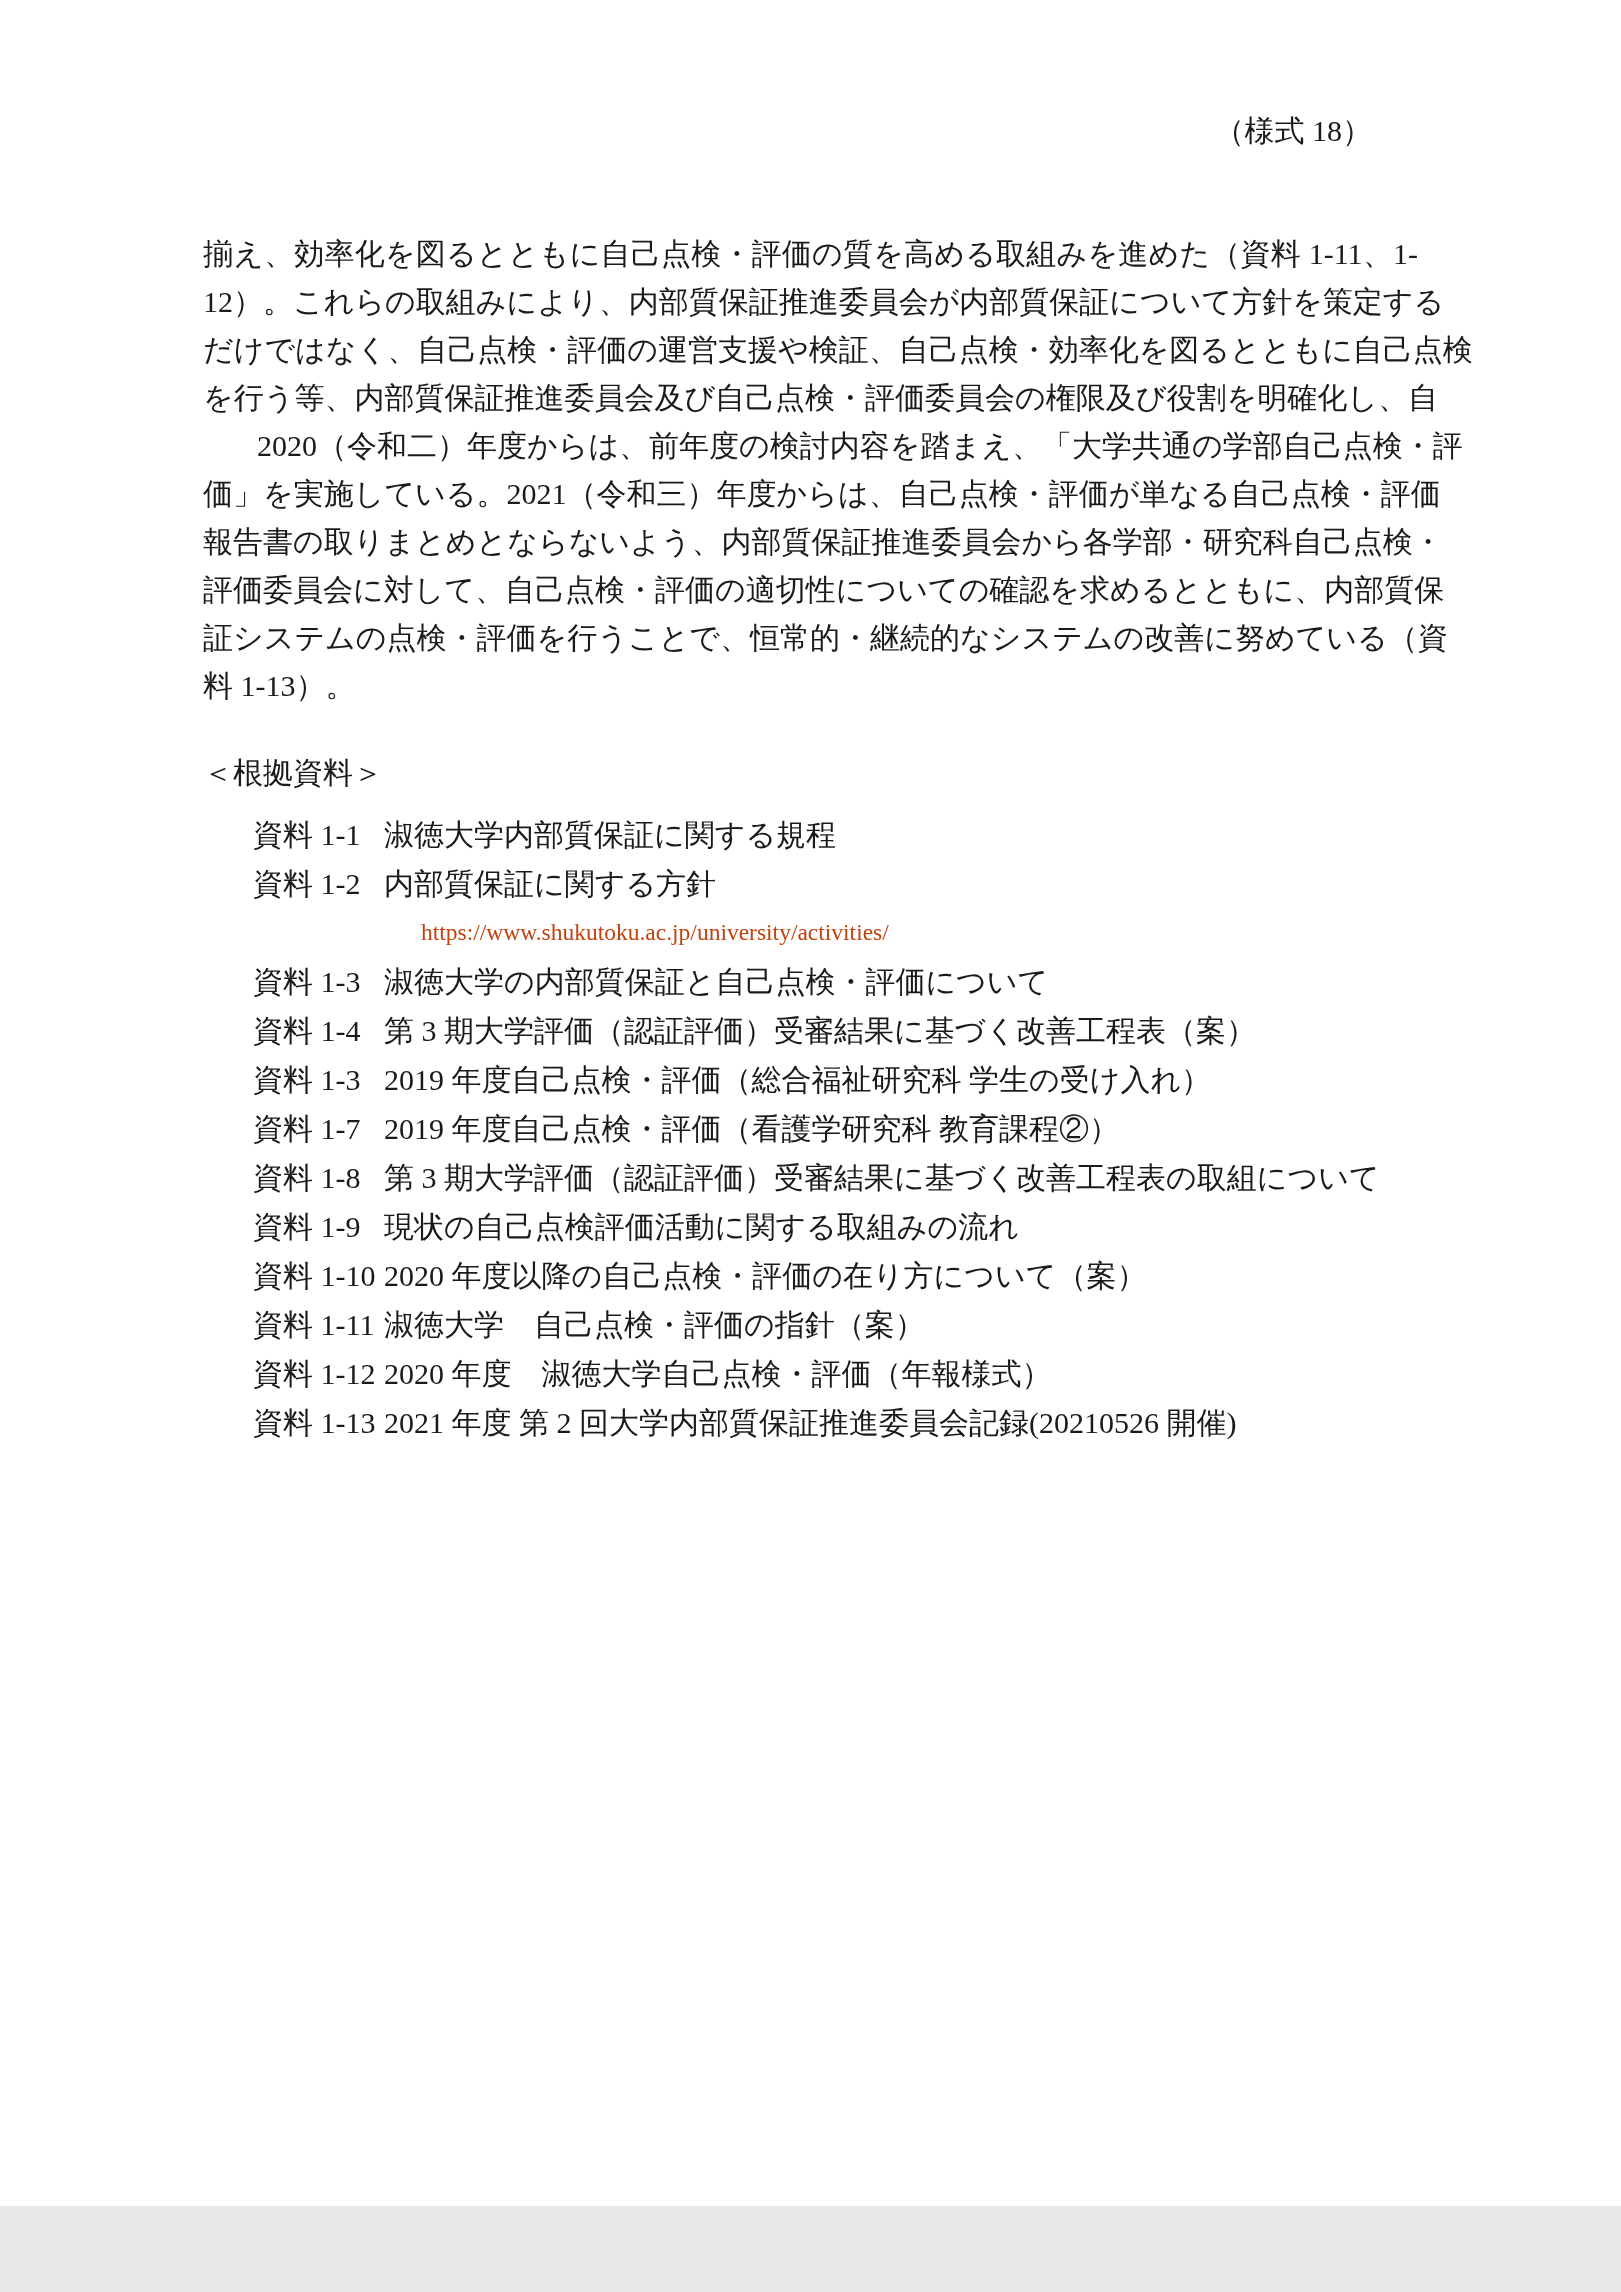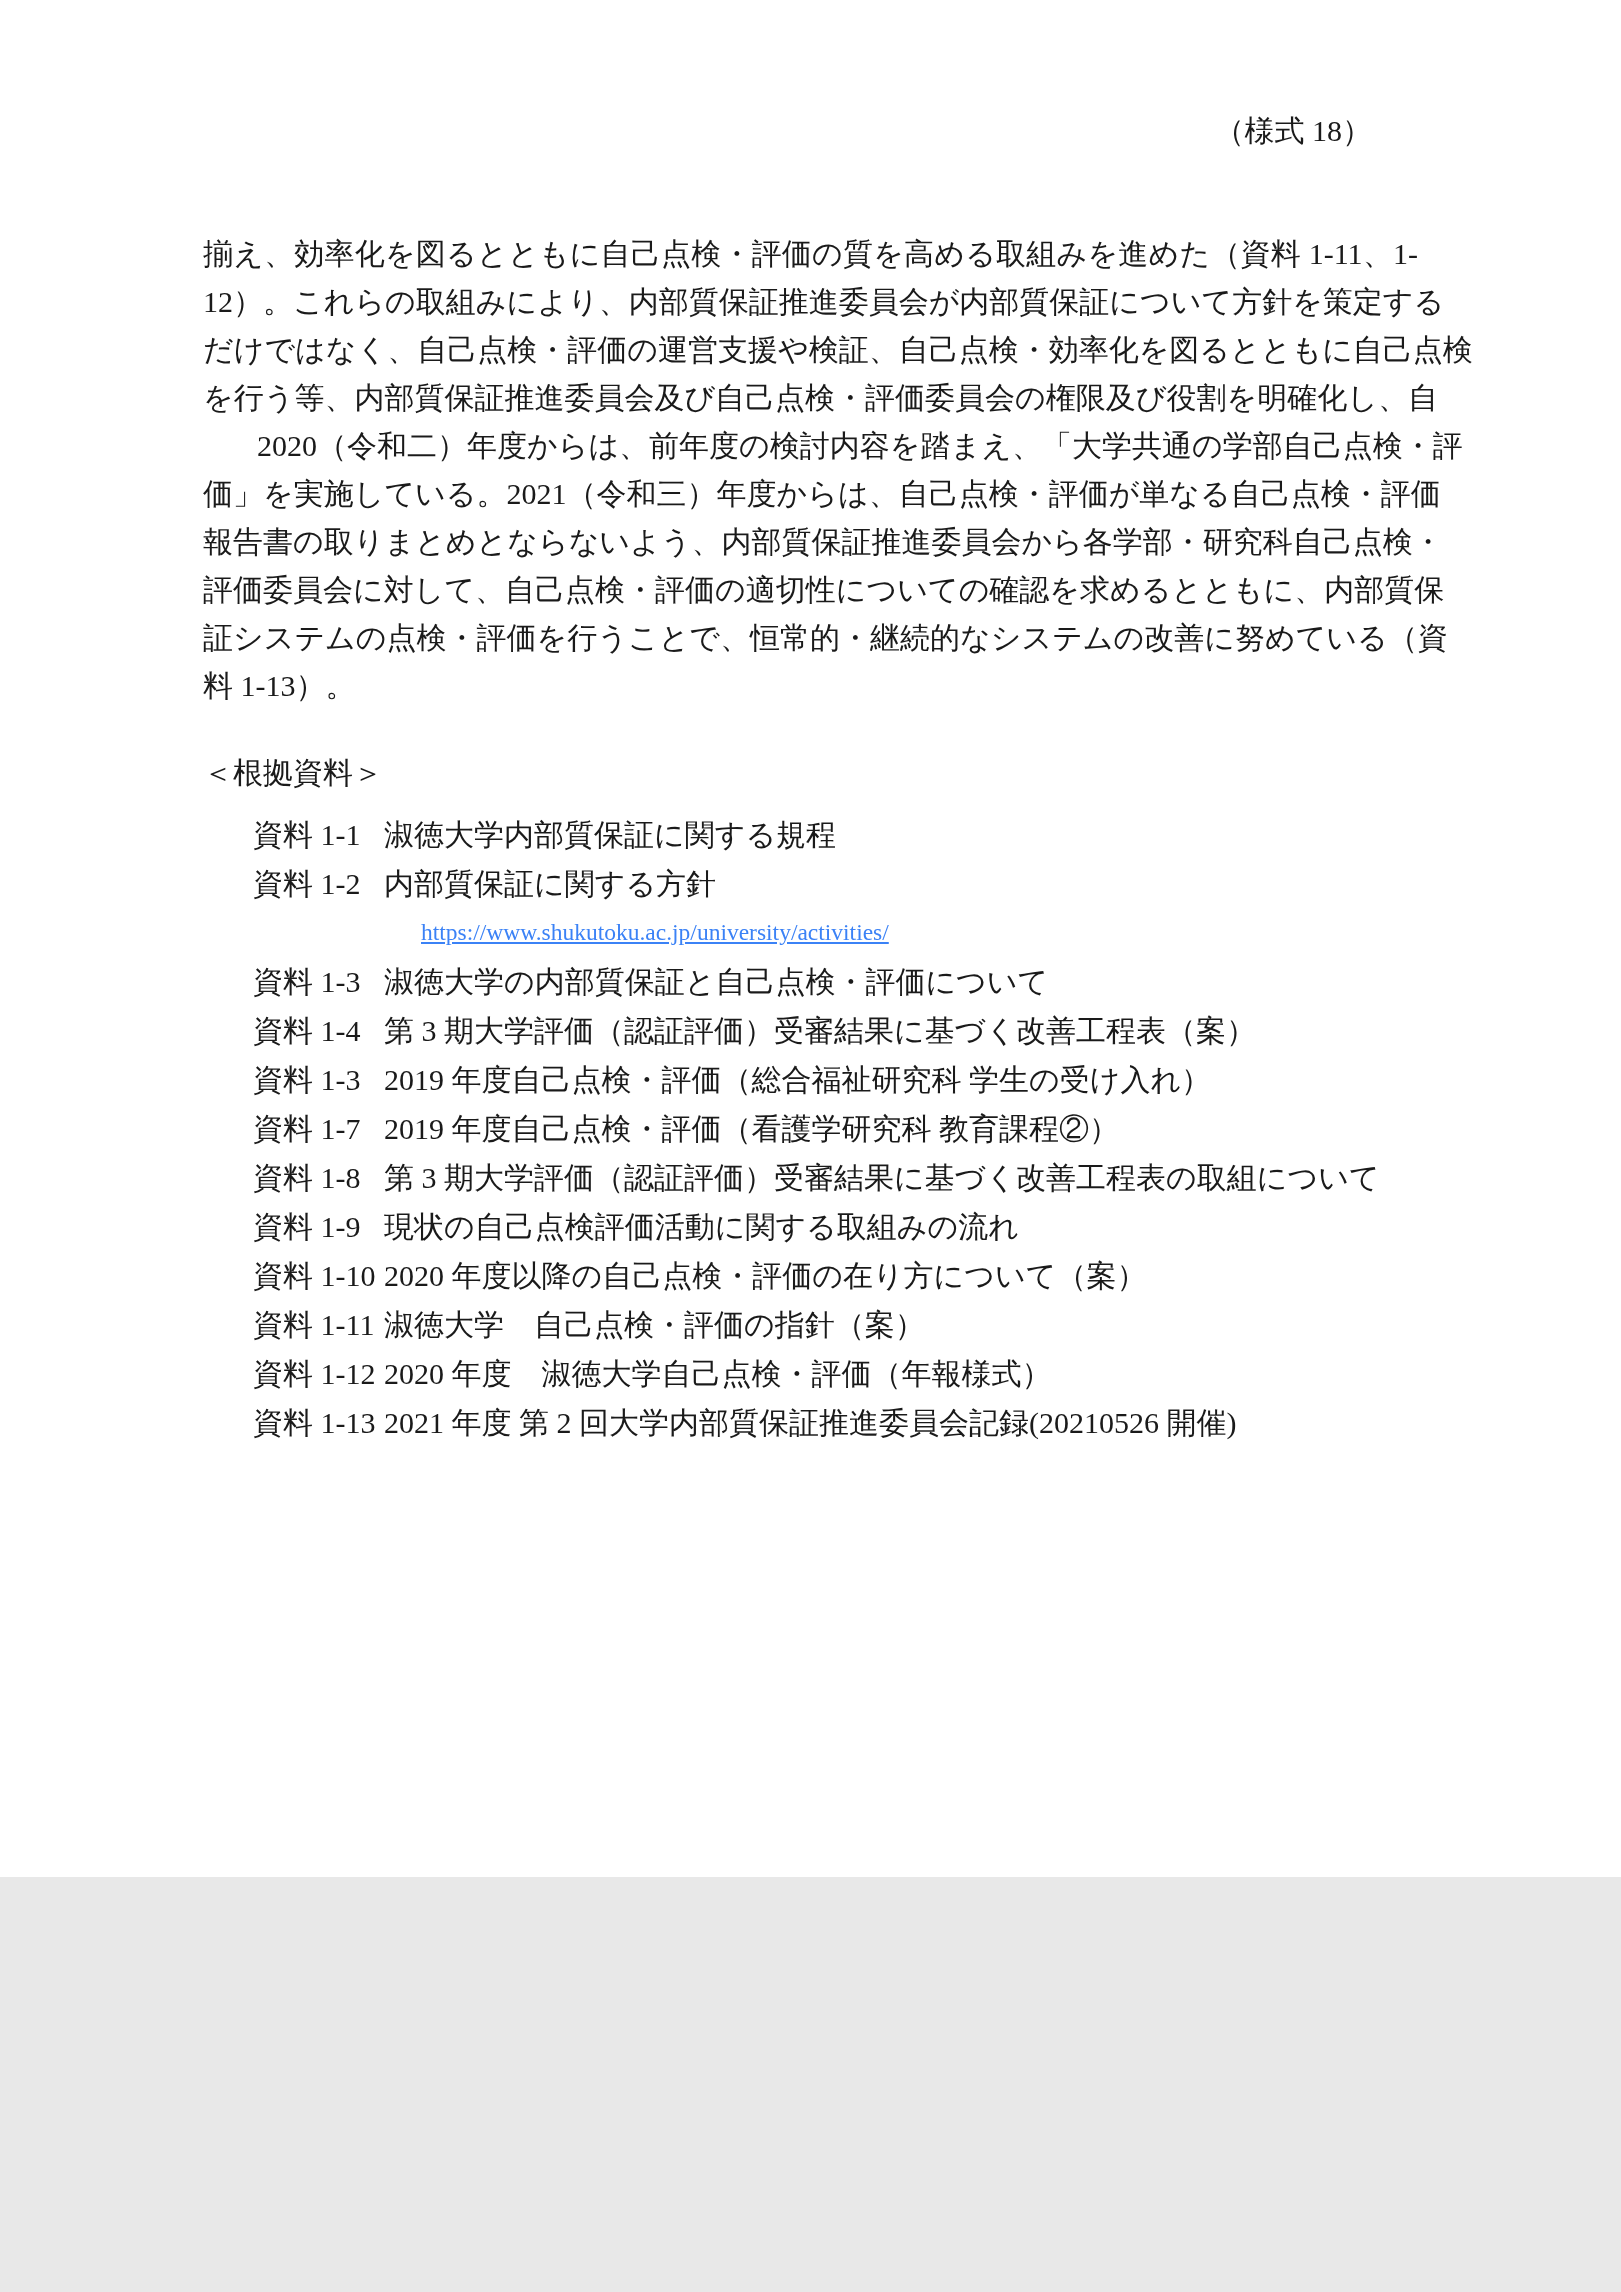--- a/index.html
+++ b/index.html
@@ -3,21 +3,21 @@
 <meta charset="utf-8">
 <style>
   html, body {
     margin: 0;
     padding: 0;
     background: #e8e8e8;
   }
   #page {
     position: relative;
     width: 1621px;
-    height: 1877px;
+    height: 2206px;
     margin: 0 auto;
     background: #ffffff;
     font-family: "Liberation Serif", "DejaVu Serif", serif;
     color: #1a1a1a;
     overflow: hidden;
   }
   .header-note {
     position: absolute;
     top: 108px;
     right: 249px;
@@ -60,22 +60,21 @@
     width: 131px;
     vertical-align: top;
   }
   .doc-title { display: inline-block; }
   .url-row {
     padding-left: 218px;
     line-height: 49px;
     font-size: 23.5px;
   }
   .url-link {
-    text-decoration: underline;
-    color: #3b82f6;
+    color: #c2410c;
     cursor: pointer;
     font-family: "Liberation Serif", "DejaVu Serif", serif;
   }
 </style>
 </head>
 <body>
 
 <div id="page">
 
   <div class="header-note">（様式 18）</div>

